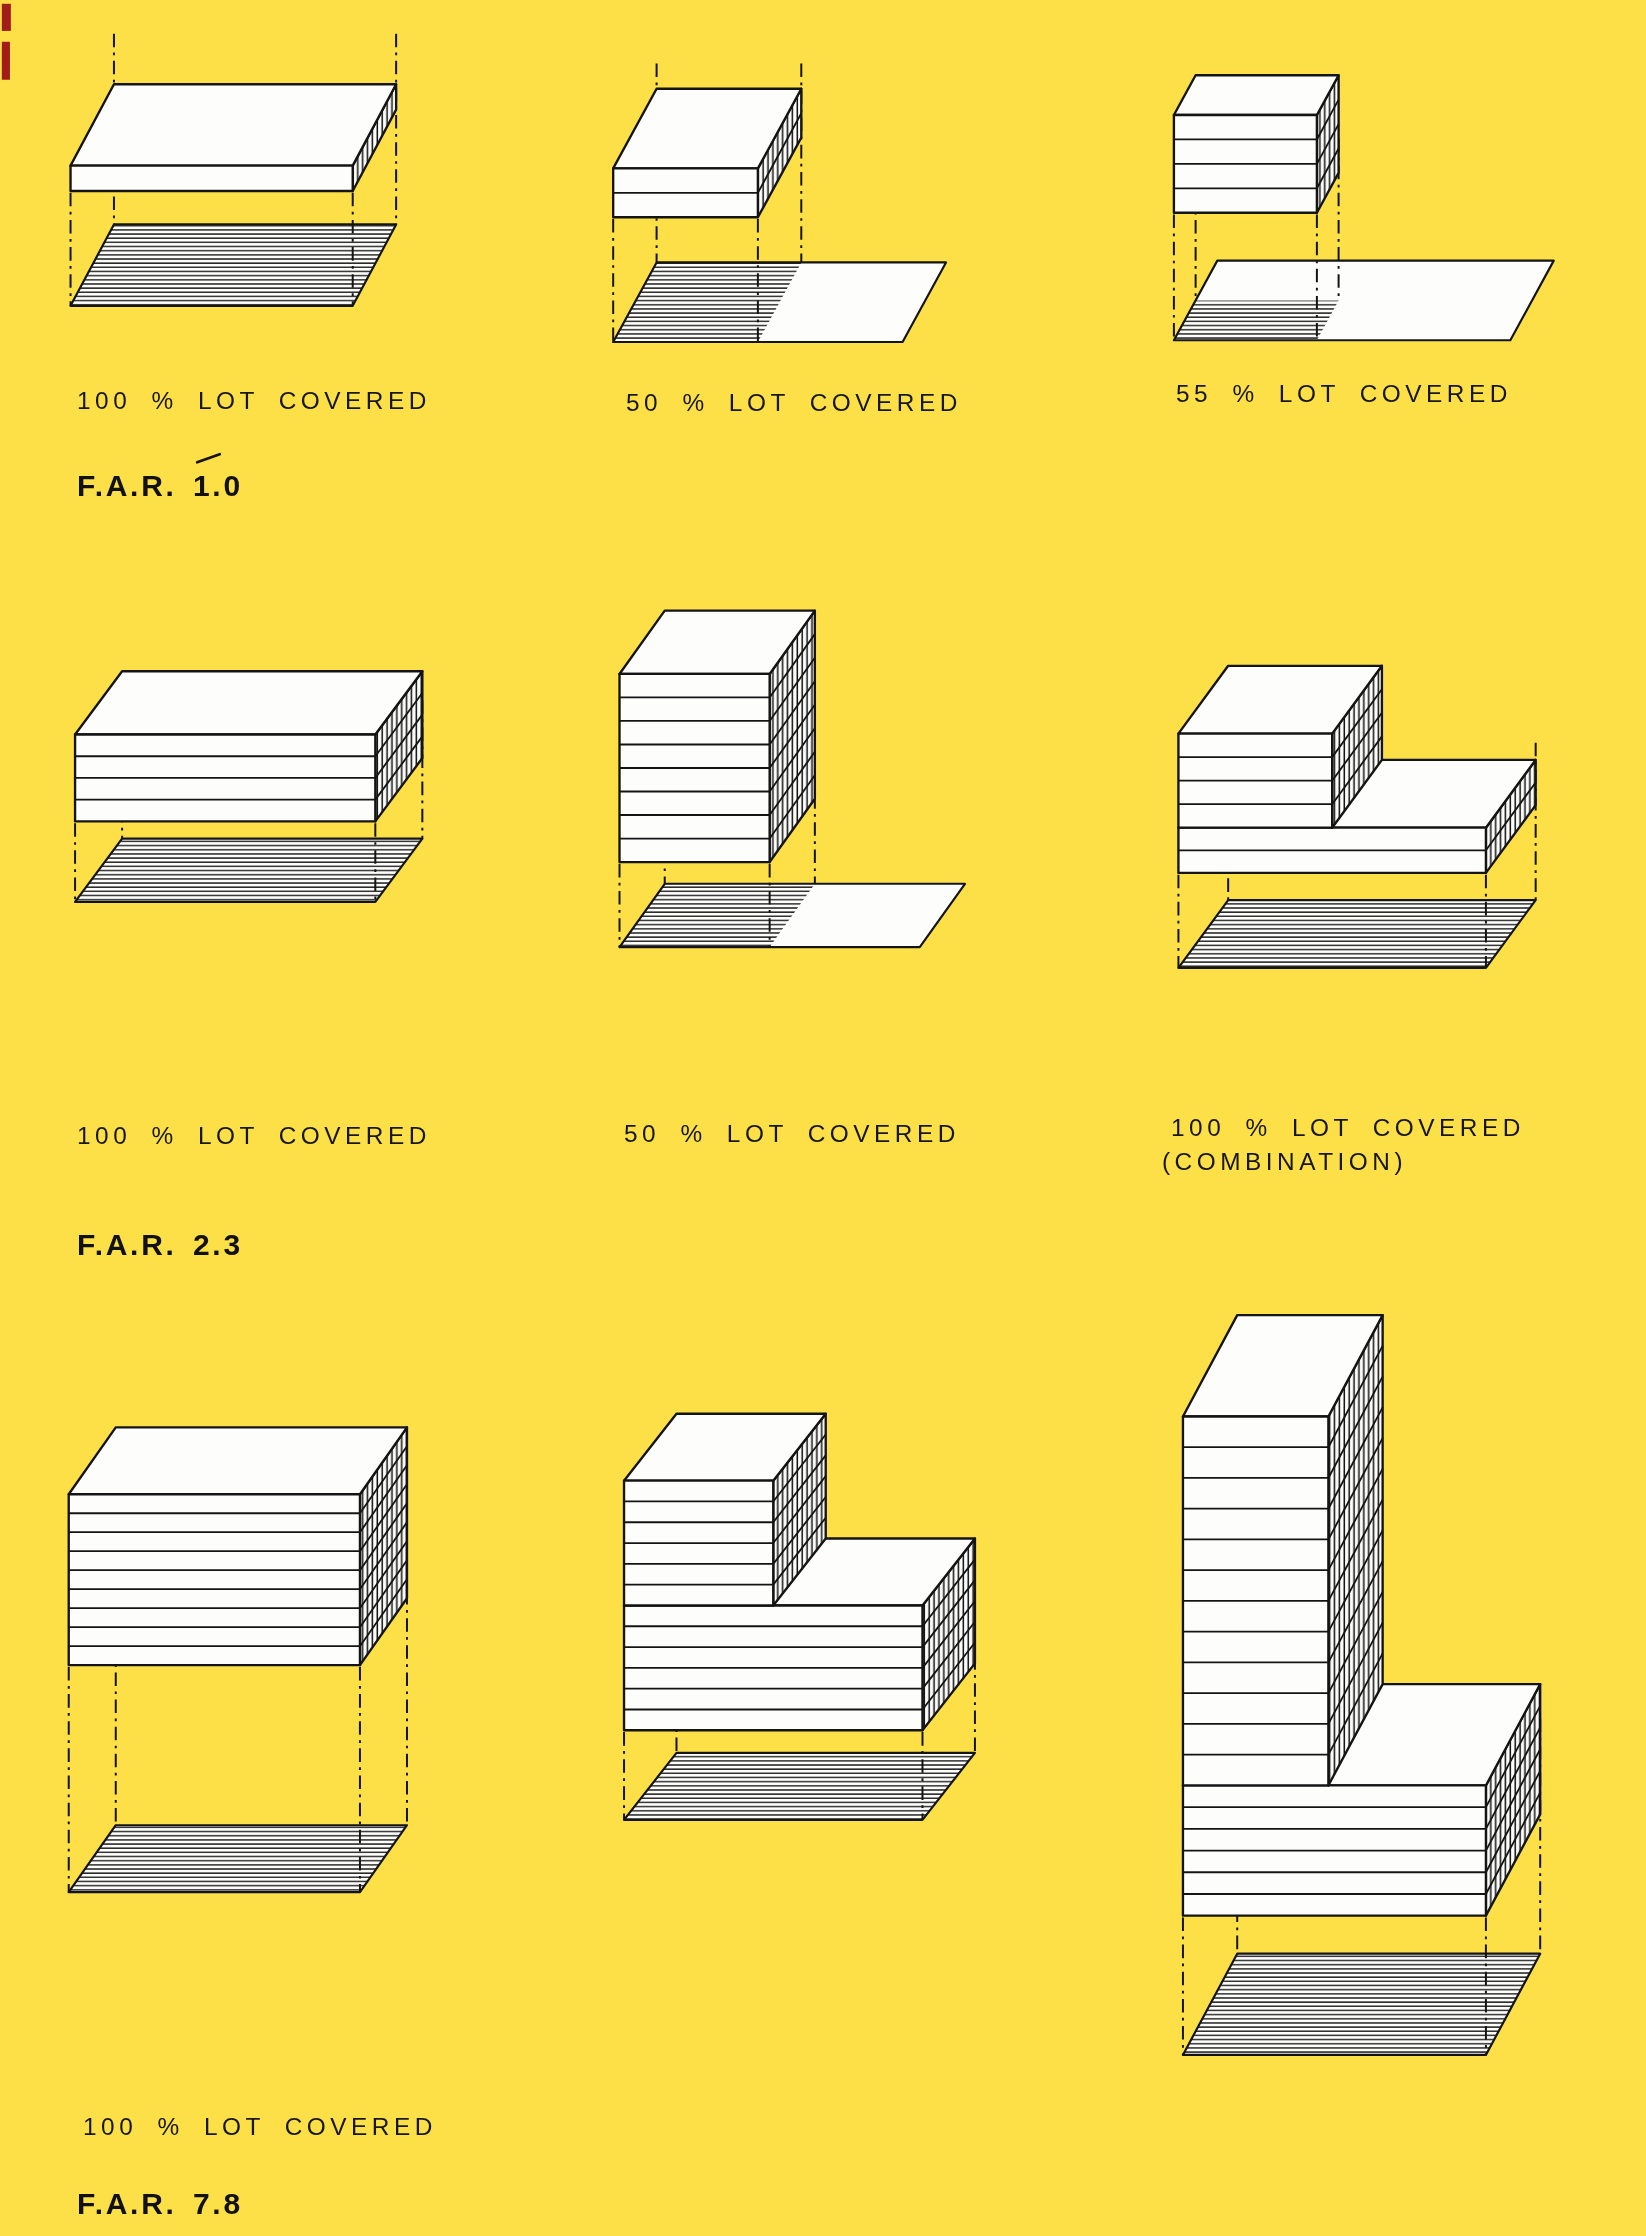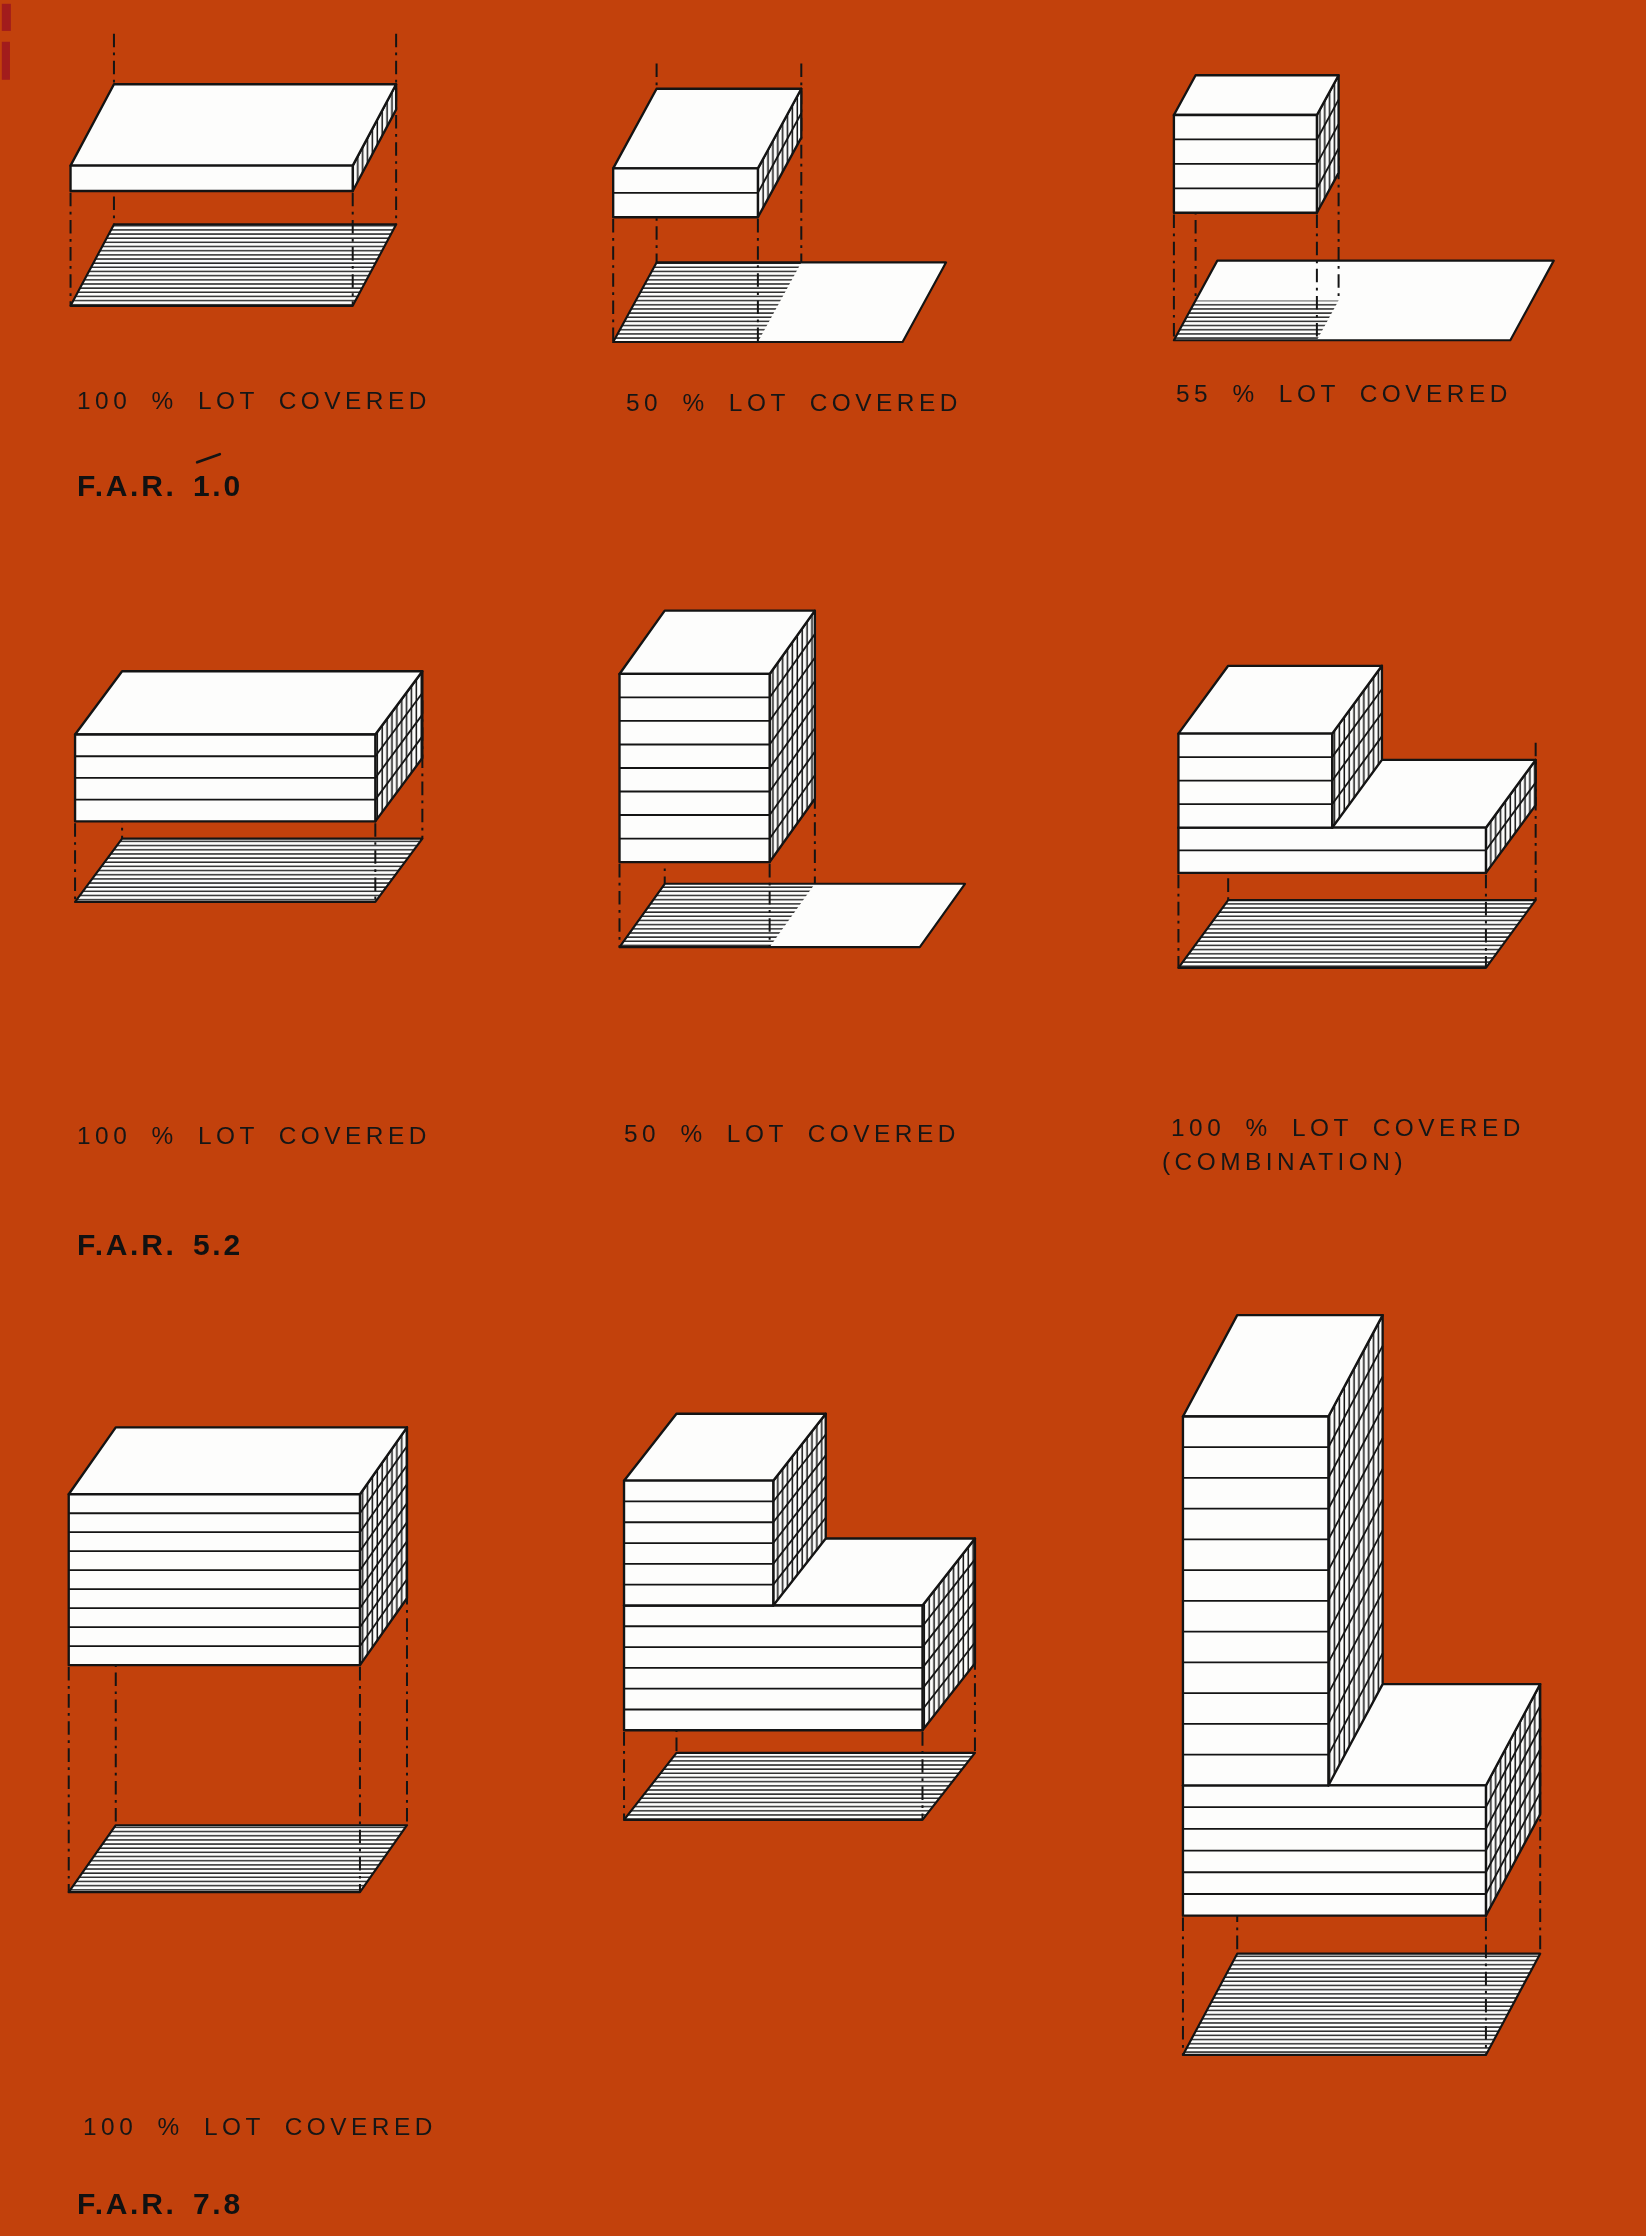--- a/index.html
+++ b/index.html
@@ -1,16 +1,16 @@
 <!DOCTYPE html>
 <html style="font-size:14.5px"><head>
 <meta charset="utf-8">
 <style>
   html,body{margin:0;padding:0;background:#e8e8e8;}
-  .page{position:relative;width:1646px;height:2236px;background:#c2410c;overflow:hidden;
+  .page{position:relative;width:1646px;height:2236px;background:#fde047;overflow:hidden;
         font-family:"Liberation Sans",sans-serif;}
   svg{position:absolute;left:0;top:0;}
   .caption{position:absolute;white-space:nowrap;color:#161616;font-size:24.4px;
            letter-spacing:4.5px;word-spacing:9px;font-weight:400;}
   .far-label{position:absolute;white-space:nowrap;color:#111;font-size:30px;
              font-weight:700;letter-spacing:2.7px;word-spacing:5.4px;text-align:right;}
   
   .face{fill:#fdfdfc;stroke:#141414;stroke-width:2.6;stroke-linejoin:round;}
   .side{fill:url(#sideHatch);stroke:#141414;stroke-width:2.6;stroke-linejoin:round;}
   .lot-outline{fill:none;stroke:#141414;stroke-width:2.4;stroke-linejoin:round;}
@@ -266,19 +266,19 @@
 
   <div class="caption" style="left:77px;top:387px">100 % LOT COVERED</div>
   <div class="caption" style="left:626px;top:389px">50 % LOT COVERED</div>
   <div class="caption" style="left:1176px;top:380px">55 % LOT COVERED</div>
   <div class="far-label" style="left:77px;top:469px">F.A.R. 1.0</div>
 
   <div class="caption" style="left:77px;top:1122px">100 % LOT COVERED</div>
   <div class="caption" style="left:624px;top:1120px">50 % LOT COVERED</div>
   <div class="caption" style="left:1171px;top:1114px">100 % LOT COVERED</div>
   <div class="caption" style="left:1162px;top:1148px">(COMBINATION)</div>
-  <div class="far-label" style="left:77px;top:1228px">F.A.R. 5.2</div>
+  <div class="far-label" style="left:77px;top:1228px">F.A.R. 2.3</div>
 
   <div class="caption" style="left:83px;top:2113px">100 % LOT COVERED</div>
   <div class="far-label" style="left:77px;top:2187px">F.A.R. 7.8</div>
 
 </div>
 
 
 </body></html>

